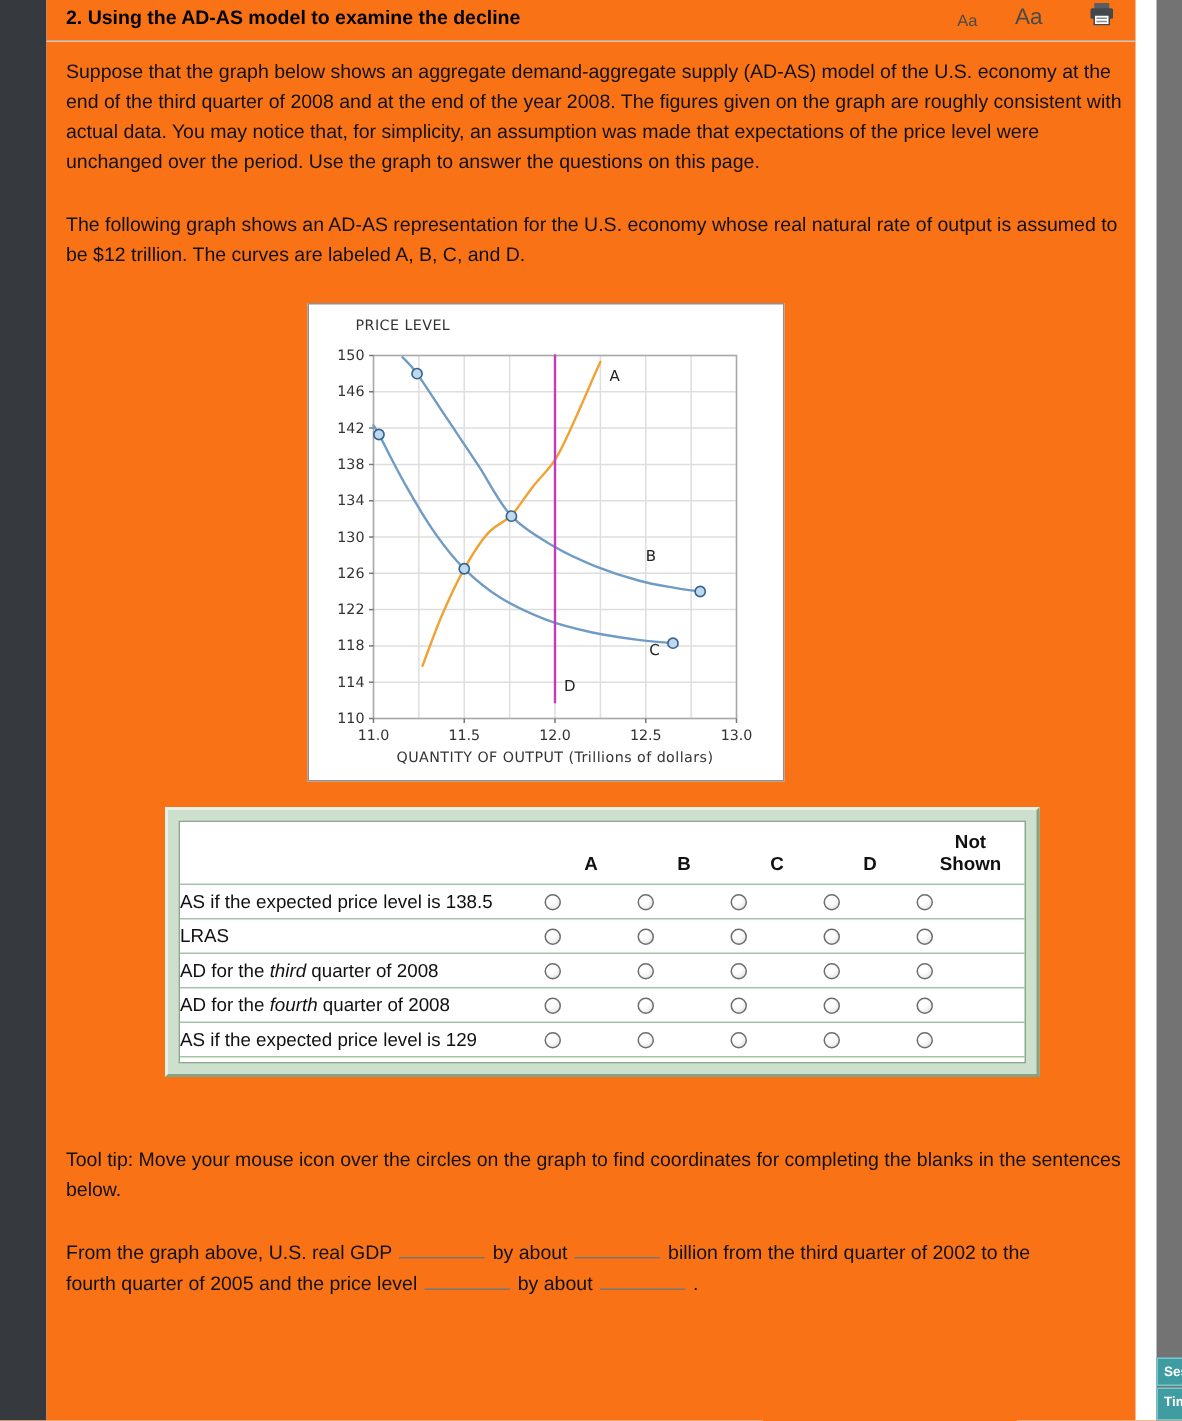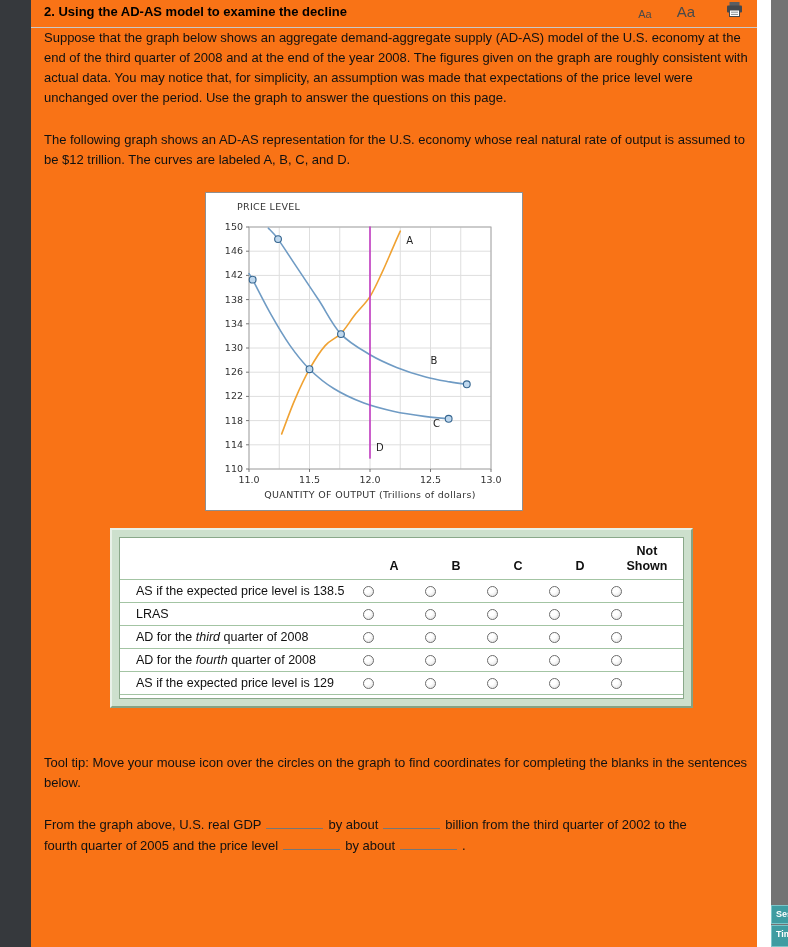--- a/index.html
+++ b/index.html
@@ -8,36 +8,36 @@
   .left-strip{position:absolute;left:0;top:0;width:31px;height:947px;background:#36393d}
   .right-strip{position:absolute;right:0;top:0;width:17px;height:947px;background:#737373}
   .content{position:absolute;left:31px;top:0;width:726px;height:947px;background:#f97316;padding:0 6px 0 13px}
   .header-bar{display:flex;justify-content:space-between;align-items:flex-start;height:28px;padding:4px 14px 0 13px;margin:0 -6px 0 -13px;border-bottom:1px solid #c9c9c9}
   .page-title{font-size:13px;font-weight:bold;color:#000}
   .header-controls{display:flex;align-items:flex-end;gap:25px;color:#4a4a4a;margin-top:-2px}
   .aa-small{font-size:11px;cursor:pointer}
   .aa-large{font-size:15px;cursor:pointer}
   .print{margin-left:6px;cursor:pointer;display:inline-block}
   p{line-height:20px;max-width:712px}
-  .p1{}
+  .p1{margin-top:10px}
   .p2{margin-top:22px}
   .identify{margin-top:23px}
   .tooltip{margin-top:45px}
   .graph-panel{margin:22px 0 0 161px;width:318px;height:319px;border:1px solid #8f8f8f;background:#fff;position:relative}
   svg text{font-family:"DejaVu Sans",sans-serif}
   .tick{font-size:9.5px;fill:#333}
   .ctitle{font-size:9.5px;fill:#333;letter-spacing:.3px}
   .clabel{font-size:10px;fill:#222}
   .table-outer{margin:17px 0 0 66px;width:583px;background:#cde0cd;border:2px solid;border-color:#e8f1e8 #85a385 #85a385 #e8f1e8;padding:7px}
   .t-inner{background:#fff;border:1px solid #8aa88a}
   .t-head{display:flex;align-items:flex-end;padding:6px 0 5px}
   .t-cell{width:62px;text-align:center;display:flex;justify-content:space-between;align-items:center}
   .t-cell.ns{width:72px}
   .t-head .t-cell{font-weight:bold;font-size:12.5px;flex-direction:column;line-height:15px}
-  .t-label{flex:1;padding-left:16px;font-size:12.5px}
+  .t-label{flex:1;padding-left:0;font-size:12.5px}
   .t-row{display:flex;align-items:center;height:23px;border-top:1px solid #a3c4a3}
   .t-foot{height:4px;border-top:1px solid #a3c4a3}
   .radio{width:11px;height:11px;border-radius:50%;border:1px solid #6d6d6d;background:radial-gradient(circle at 35% 30%,#fff 35%,#ececec 70%,#cfcfcf);display:inline-block;cursor:pointer}
   .fillin{margin-top:21px}
   .f-line{line-height:21px}
   .blank{display:inline-block;width:57px;height:14px;border-bottom:1px solid #767676;margin:0 5px;vertical-align:baseline;cursor:pointer}
   .session-box{position:absolute;left:0;width:44px;background:#3f9ca1;border:1px solid #7cc5c9;color:#fff;font-size:9px;font-weight:bold;padding:3px 0 0 4px}
   .sess{top:905px;height:19px}
   .tim{top:925px;height:22px}
 </style>

